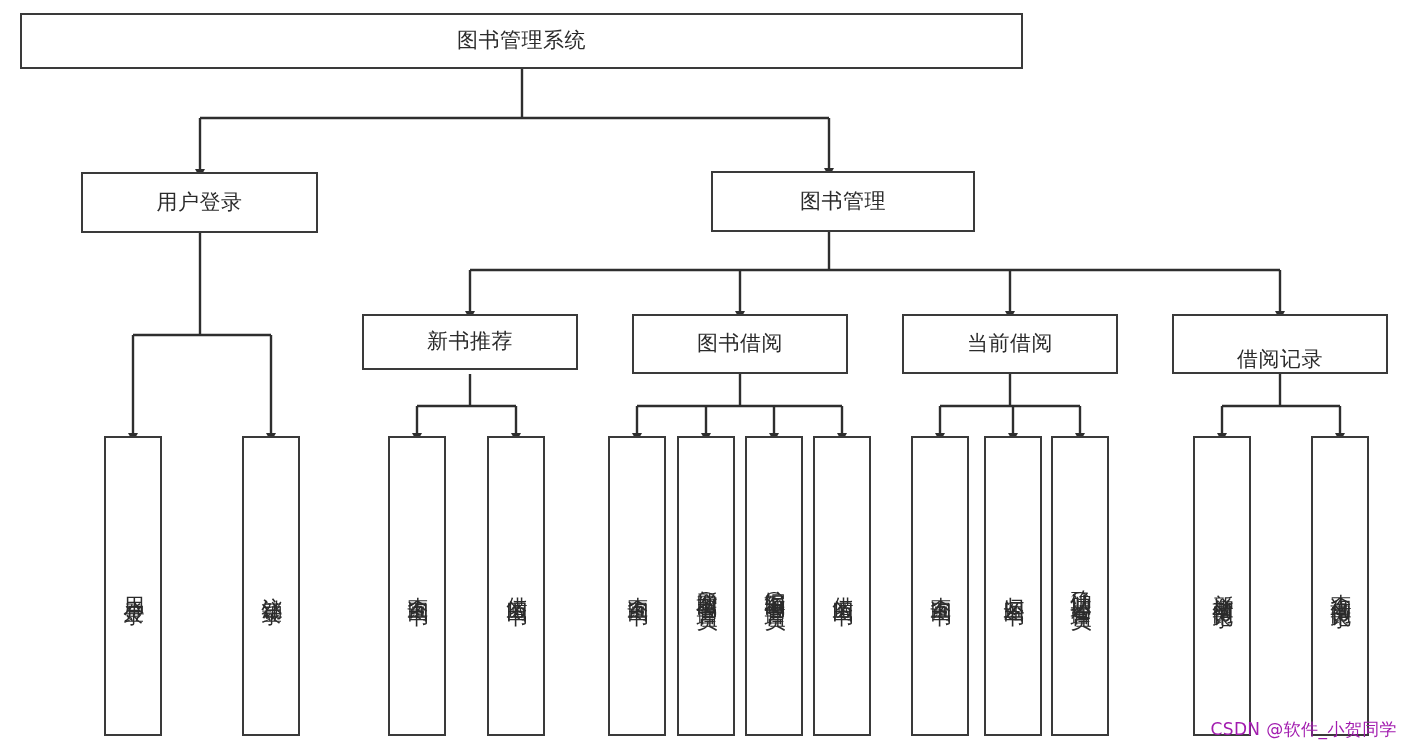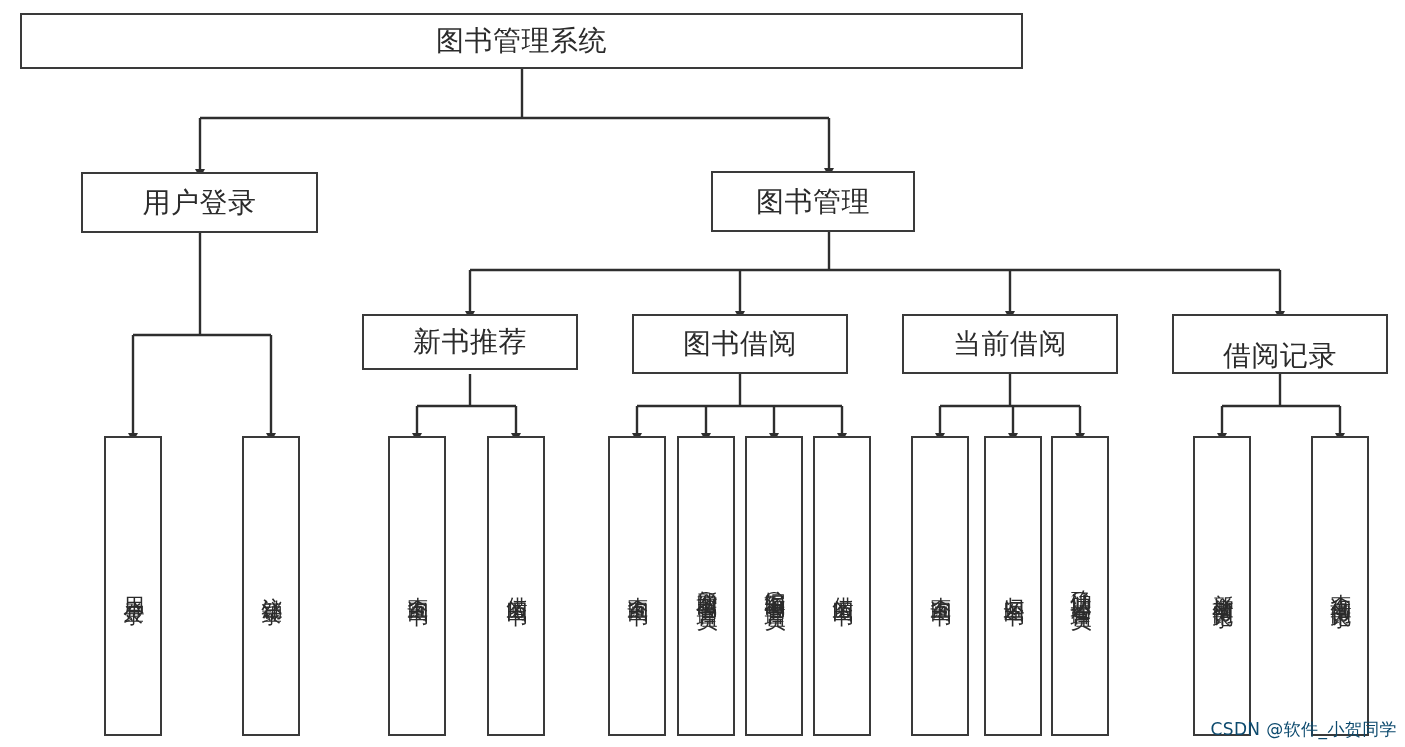--- a/index.html
+++ b/index.html
@@ -38,41 +38,41 @@
     color: #2b2b2b;
   }
   .node-label {
     display: block;
     line-height: 1.14;
     letter-spacing: 0.5px;
     white-space: pre-line;
     text-align: center;
   }
   .node.horizontal .node-label {
-    font-size: 28px;
+    font-size: 21px;
     writing-mode: horizontal-tb;
   }
   .node.vertical {
     align-items: center;
     justify-content: center;
     padding: 6px 0;
   }
   .node.vertical .node-label {
     writing-mode: vertical-rl;
     text-orientation: upright;
     font-size: 21px;
     letter-spacing: 3px;
     max-height: 100%;
   }
   #watermark {
     position: absolute;
     right: 8px;
     bottom: 6px;
     font-size: 17px;
-    color: #0c4a6e;
+    color: #a21caf;
     letter-spacing: 0.4px;
     white-space: nowrap;
     user-select: none;
   }
 </style>
 </head>
 <body>
 
 <div id="diagram-root">
   <svg id="edge-layer" viewBox="0 0 1405 747" xmlns="http://www.w3.org/2000/svg">
@@ -118,21 +118,21 @@
       </g>
   </svg>
 
   <div id="node-layer">
       <div class="node horizontal" style="left: 20px; top: 13px; width: 1003px; height: 56px;">
         <span class="node-label">图书管理系统</span>
       </div>
       <div class="node horizontal" style="left: 81px; top: 172px; width: 237px; height: 61px;">
         <span class="node-label">用户登录</span>
       </div>
-      <div class="node horizontal" style="left: 711px; top: 171px; width: 204px; height: 61px;">
+      <div class="node horizontal" style="left: 711px; top: 171px; width: 264px; height: 61px;">
         <span class="node-label">图书管理</span>
       </div>
       <div class="node horizontal" style="left: 362px; top: 314px; width: 216px; height: 56px;">
         <span class="node-label">新书推荐</span>
       </div>
       <div class="node horizontal" style="left: 632px; top: 314px; width: 216px; height: 60px;">
         <span class="node-label">图书借阅</span>
       </div>
       <div class="node horizontal" style="left: 902px; top: 314px; width: 216px; height: 60px;">
         <span class="node-label">当前借阅</span>

